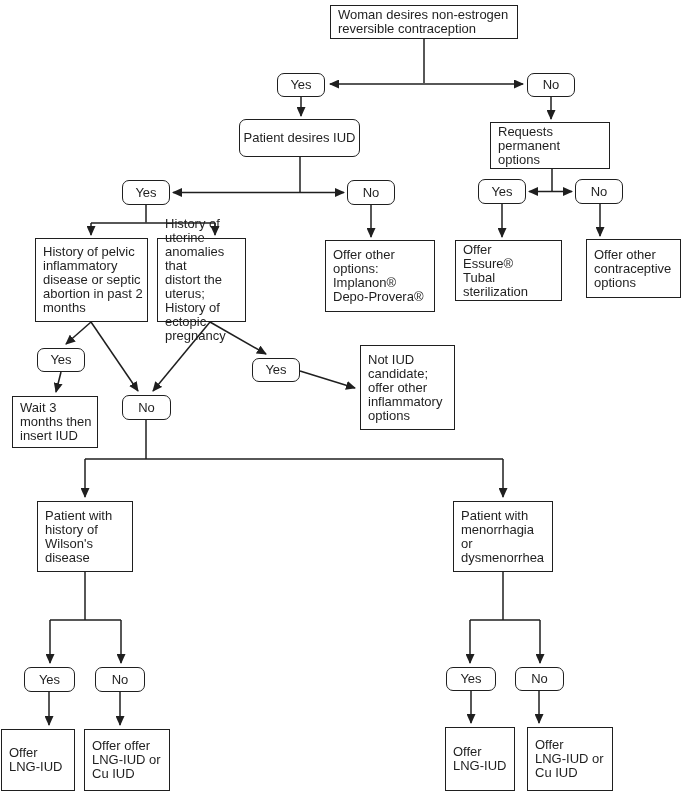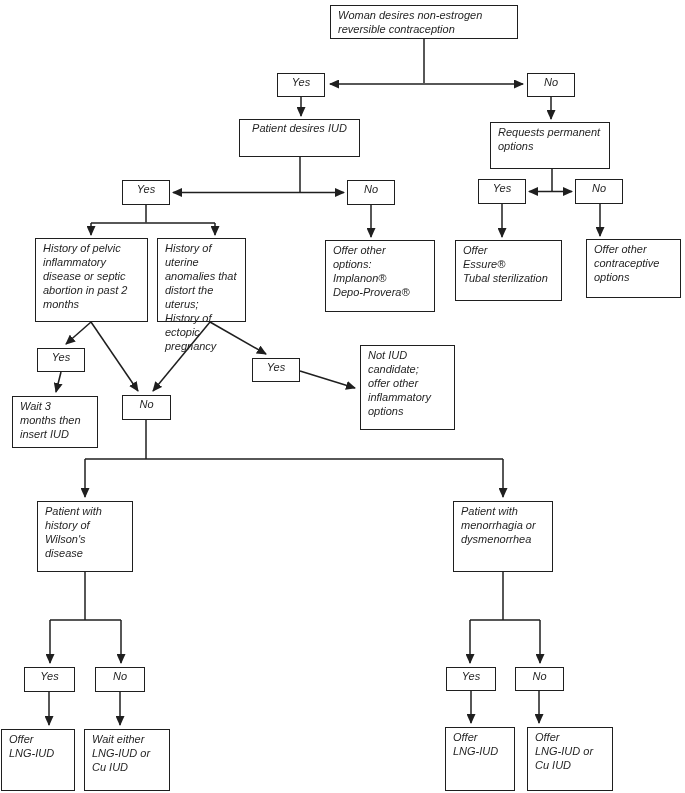--- a/index.html
+++ b/index.html
@@ -19,26 +19,26 @@
     position:absolute;left:0;top:0;width:685px;height:793px;
     pointer-events:none;
   }
   .connector{fill:none;stroke:var(--line);stroke-width:1.5;}
   .arrowhead{fill:var(--line);stroke:none;}
   .node{
     position:absolute;box-sizing:border-box;
     border:1.5px solid var(--line);
     background:var(--bg);
     color:var(--text);
-    font-size:11px;line-height:14px;
-    display:flex;font-style:italic;
+    font-size:13px;line-height:14px;
+    display:flex;align-items:center;
   }
   .node .lbl{white-space:pre-line;}
   .node.left{padding:2px 3px 2px 7px;text-align:left;justify-content:flex-start;}
-  .node.center{justify-content:center;text-align:center;padding:1px 2px;}
+  .node.center{justify-content:center;text-align:center;padding:1px 2px;border-radius:7px;}
 </style>
 </head>
 <body>
 
 <div id="flowchart">
 
   <svg id="connector-layer" viewBox="0 0 685 793" width="685" height="793" xmlns="http://www.w3.org/2000/svg">
     <defs>
       <marker id="arrow" markerWidth="10" markerHeight="9" refX="9" refY="4.5" orient="auto" markerUnits="userSpaceOnUse">
         <path class="arrowhead" d="M0,0 L10,4.5 L0,9 Z"></path>
@@ -196,21 +196,21 @@
     </div>
   <div class="node center" style="left:515px;top:667px;width:49px;height:24px">
       <span class="lbl">No</span>
     </div>
 
   <div class="node left" style="left:1px;top:729px;width:74px;height:62px">
       <span class="lbl">Offer
 LNG-IUD</span>
     </div>
   <div class="node left" style="left:84px;top:729px;width:86px;height:62px">
-      <span class="lbl">Wait either
+      <span class="lbl">Offer offer
 LNG-IUD or
 Cu IUD</span>
     </div>
   <div class="node left" style="left:445px;top:727px;width:70px;height:64px">
       <span class="lbl">Offer
 LNG-IUD</span>
     </div>
   <div class="node left" style="left:527px;top:727px;width:86px;height:64px">
       <span class="lbl">Offer
 LNG-IUD or

